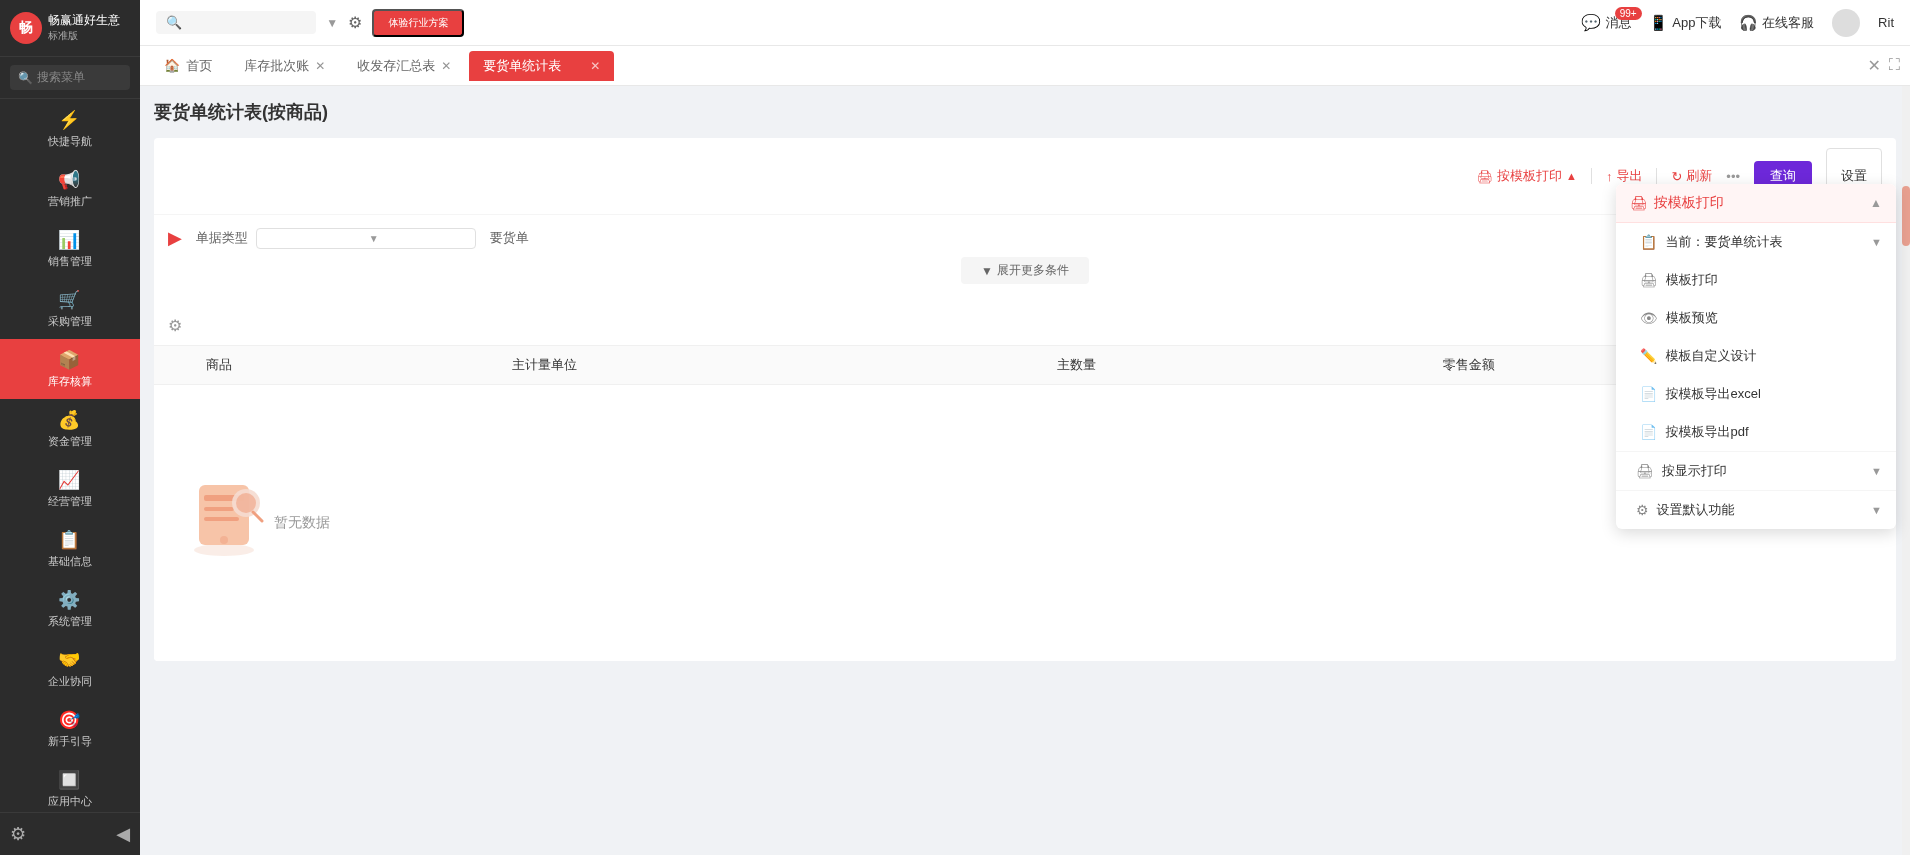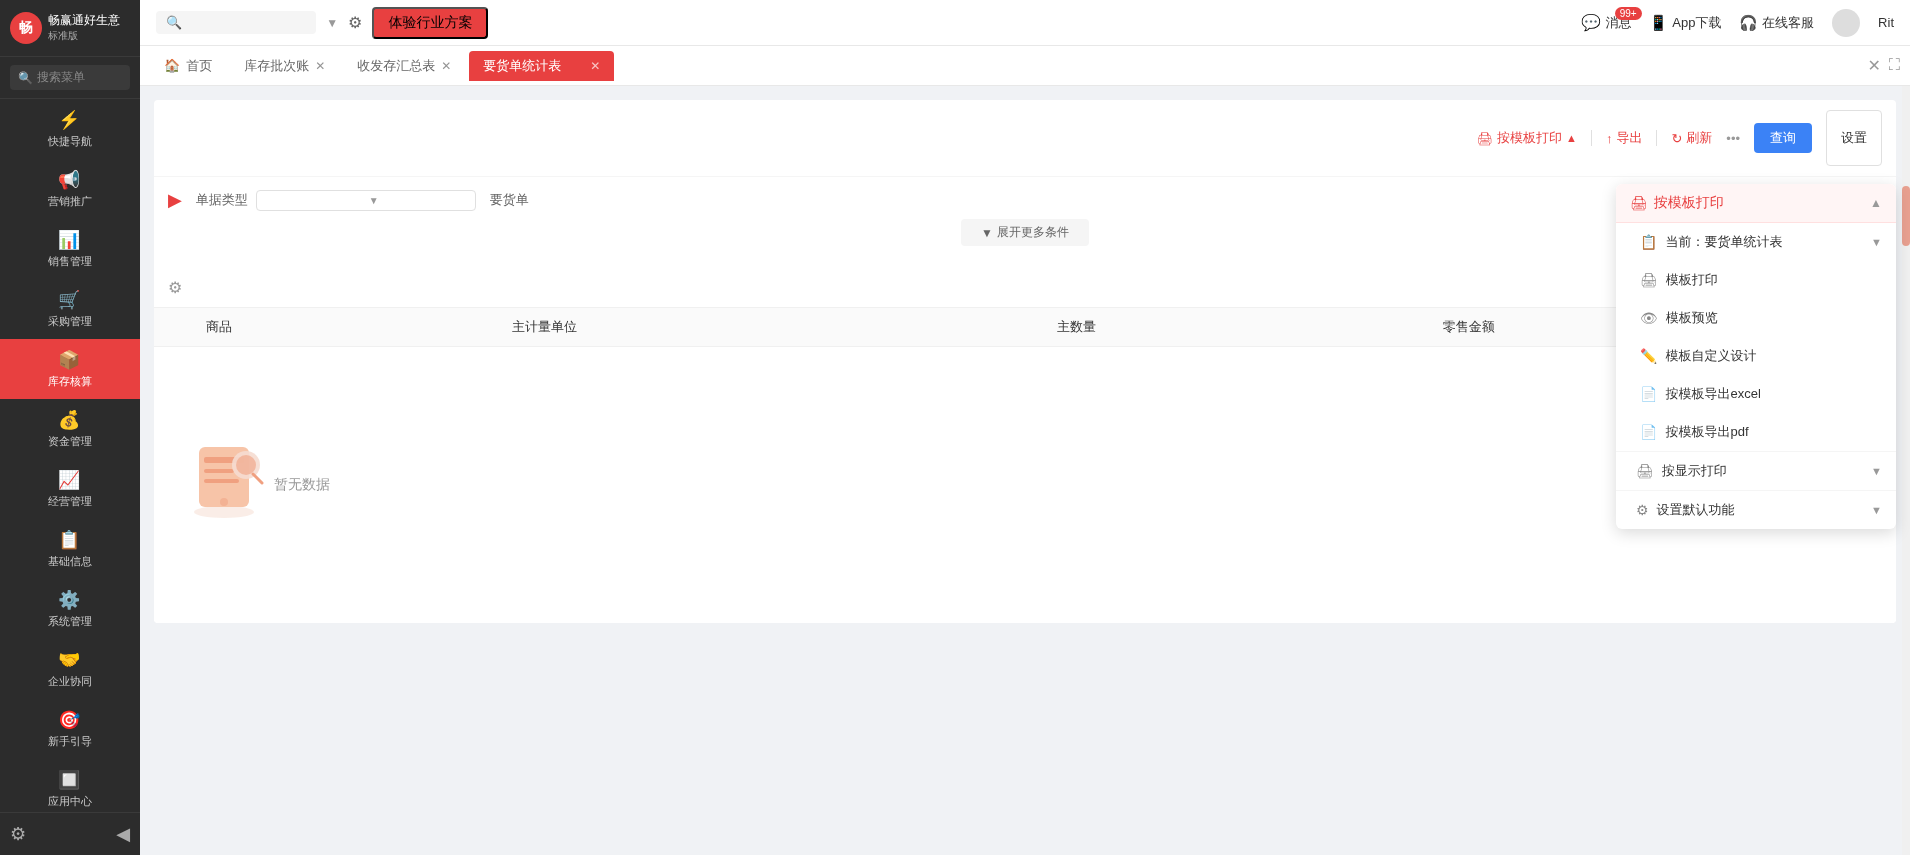--- a/index.html
+++ b/index.html
@@ -95,25 +95,25 @@
       border-radius: 4px;
       padding: 4px 10px;
       min-width: 160px;
     }
     .topbar-search input {
       border: none; background: transparent; outline: none; font-size: 13px; color: #333; width: 120px;
     }
     .topbar-gear { font-size: 16px; color: #666; cursor: pointer; }
     .topbar-trial {
       background: #e84040;
-      color: #000000;
+      color: #ffffff;
       padding: 5px 14px;
       border-radius: 4px;
       cursor: pointer;
-      font-size: 14px;
+      font-size: 10px;
       white-space: nowrap;
     }
     .topbar-spacer { flex: 1; }
     .topbar-right { display: flex; align-items: center; gap: 18px; }
     .topbar-msg { display: flex; align-items: center; gap: 4px; color: #333; cursor: pointer; position: relative; }
     .msg-badge {
       background: #e84040;
       color: #fff;
       border-radius: 10px;
       font-size: 10px;
@@ -227,21 +227,21 @@
     .filter-select .arrow { color: #999; font-size: 10px; }
 
     
     .table-container {
       background: #fff;
       border-radius: 4px;
       overflow: hidden;
       position: relative;
     }
     .btn-primary {
-      background: #3b82f6;
+      background: #6d28d9;
       color: #fff;
       border: none;
       border-radius: 4px;
       padding: 6px 16px;
       cursor: pointer;
       font-size: 13px;
     }
     .btn-setting {
       border: 1px solid #e0e0e0;
       background: #fff;
@@ -484,20 +484,21 @@
       <span class="tab-close">✕</span>
     </div>
     <div style="margin-left:auto;display:flex;gap:8px;">
       <span style="color:#999;cursor:pointer;font-size:16px;">✕</span>
       <span style="color:#999;cursor:pointer;font-size:16px;">⛶</span>
     </div>
   </div>
 
   <div class="content">
 
+    <div class="page-title">要货单统计表(按商品)</div>
 
     <div class="content-card">
 
       <div class="top-actions">
         <div class="action-link">
           <span>🖨</span>
           <span>按模板打印</span>
           <span style="font-size:11px;">▲</span>
         </div>
         <div style="width:1px;height:16px;background:#e0e0e0;"></div>

